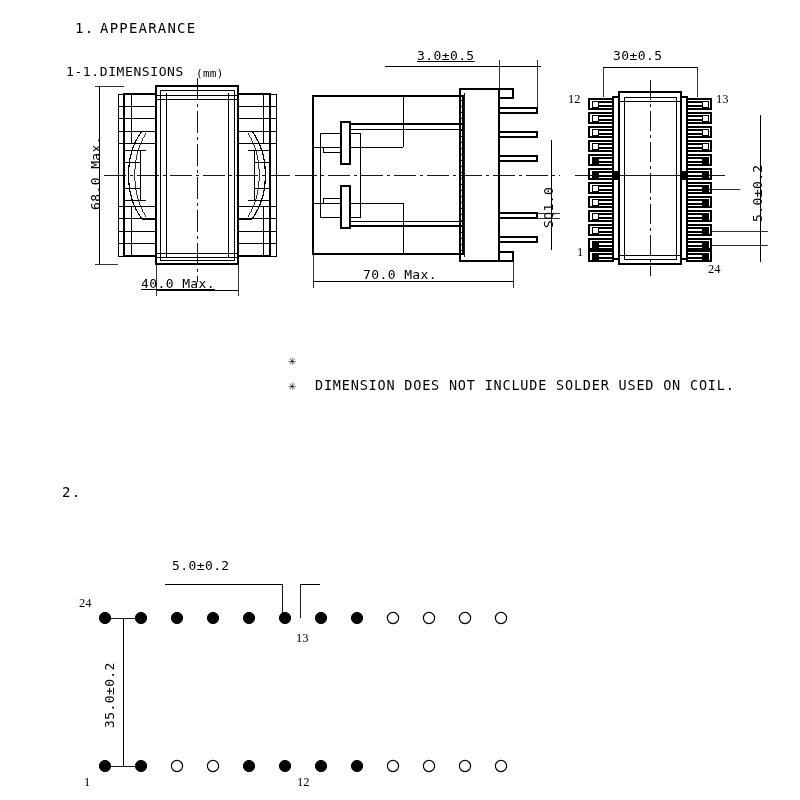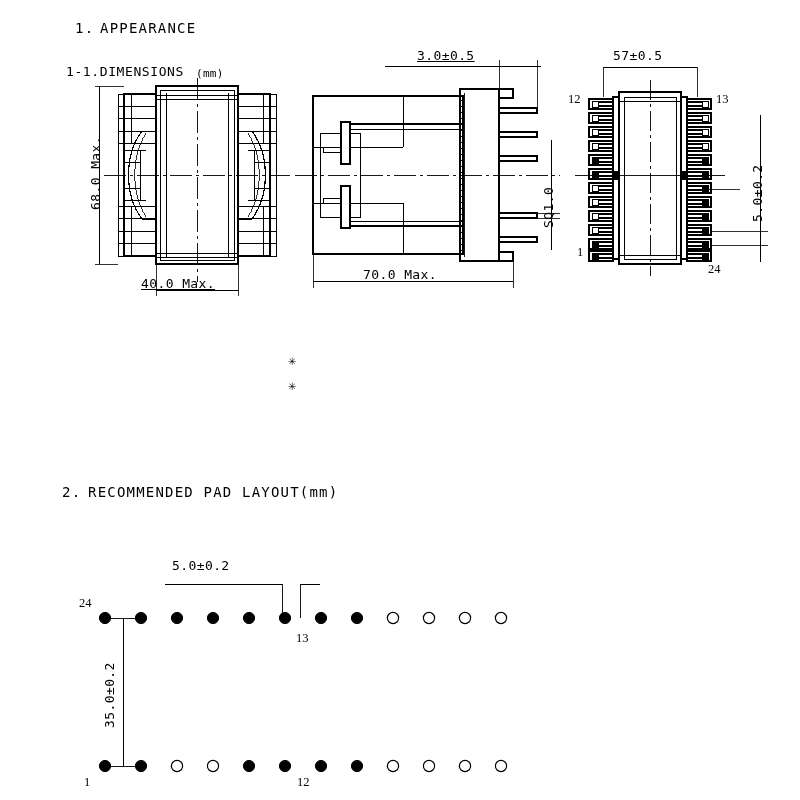--- a/index.html
+++ b/index.html
@@ -334,32 +334,32 @@
 <span class="txt t-sub" style="left:66px;top:64px;">1-1.DIMENSIONS</span>
 <span class="txt t-small" style="left:196px;top:67px;text-align:right;">(mm)</span>
 
 <span class="txt t-dim rot90" style="left:88px;top:210px;">68.0 Max.</span>
 <span class="txt t-dim" style="left:141px;top:276px;text-decoration:underline;">40.0 Max.</span>
 
 <span class="txt t-dim" style="left:417px;top:48px;text-decoration:underline;">3.0±0.5</span>
 <span class="txt t-dim rot90" style="left:541px;top:228px;">SQ1.0</span>
 <span class="txt t-dim" style="left:363px;top:267px;">70.0 Max.</span>
 
-<span class="txt t-dim" style="left:613px;top:48px;">57±0.5</span>
+<span class="txt t-dim" style="left:613px;top:48px;">30±0.5</span>
 <span class="txt t-dim rot90" style="left:750px;top:222px;">5.0±0.2</span>
 <span class="txt t-pin" style="left:568px;top:92px;">12</span>
 <span class="txt t-pin" style="left:716px;top:92px;">13</span>
 <span class="txt t-pin" style="left:577px;top:245px;">1</span>
 <span class="txt t-pin" style="left:708px;top:262px;">24</span>
 
 <span class="txt t-note" style="left:288px;top:352px;">✳</span>
 <span class="txt t-note" style="left:288px;top:377px;">✳</span>
+<span class="txt t-note" style="left:315px;top:377px;">DIMENSION DOES NOT INCLUDE SOLDER USED ON COIL.</span>
 
 <span class="txt t-head" style="left:62px;top:484px;">2.</span>
-<span class="txt t-head" style="left:88px;top:484px;">RECOMMENDED PAD LAYOUT(mm)</span>
 
 <span class="txt t-dim" style="left:172px;top:558px;">5.0±0.2</span>
 <span class="txt t-dim rot90" style="left:102px;top:728px;">35.0±0.2</span>
 <span class="txt t-pin" style="left:79px;top:596px;">24</span>
 <span class="txt t-pin" style="left:296px;top:631px;">13</span>
 <span class="txt t-pin" style="left:84px;top:775px;">1</span>
 <span class="txt t-pin" style="left:297px;top:775px;">12</span>
 
 </div>
 

